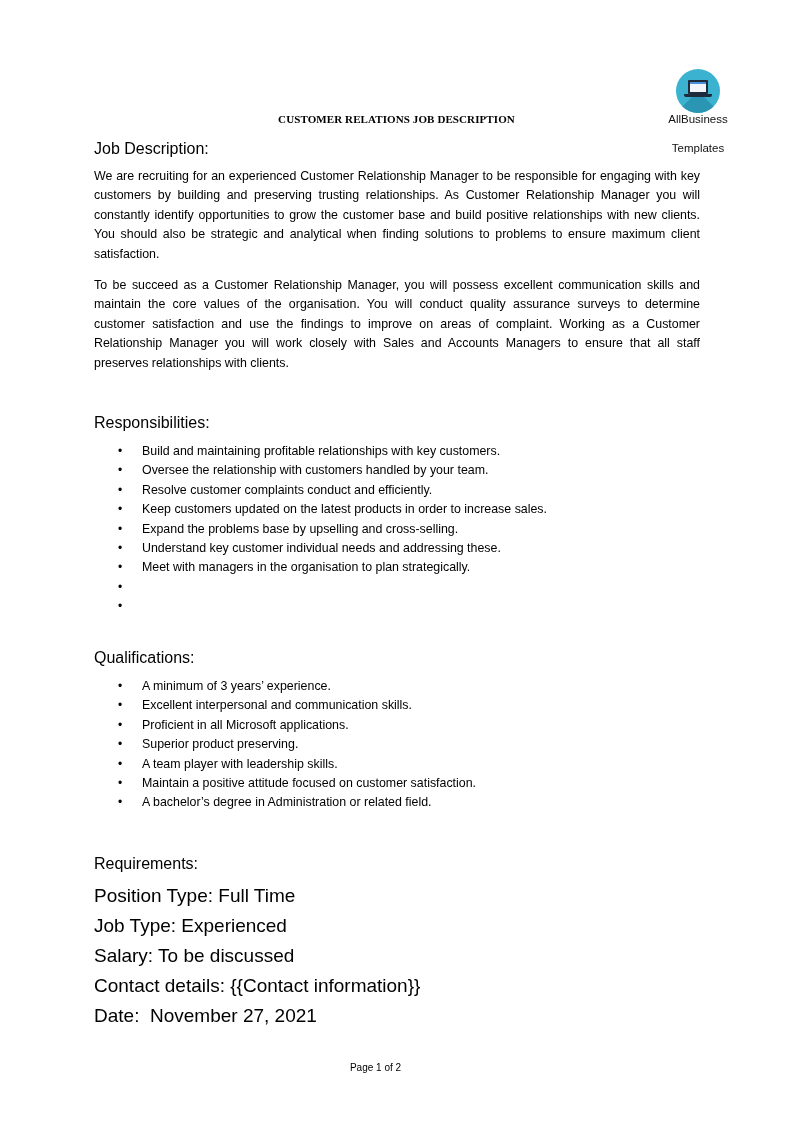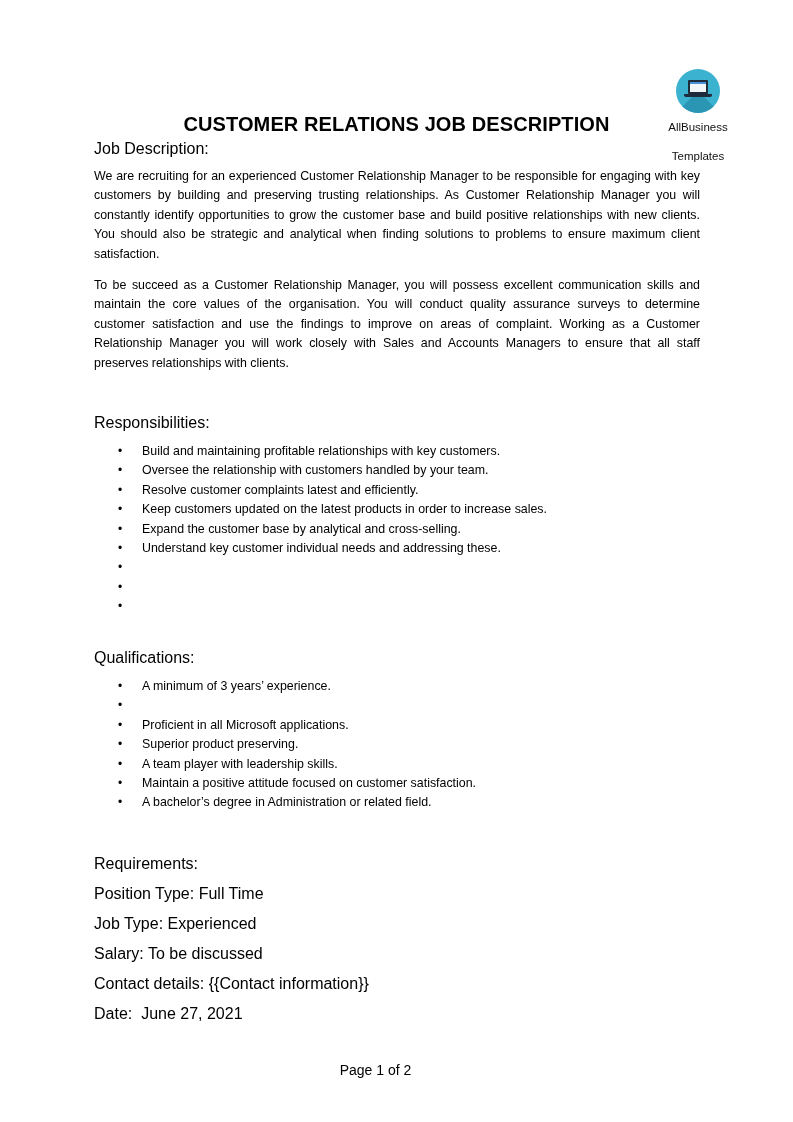--- a/index.html
+++ b/index.html
@@ -6,29 +6,29 @@
     body { width: 793px; height: 1122px; position: relative; overflow: hidden;
       font-family: "Liberation Sans", sans-serif; color: #000; }
     .page { position: absolute; left: 0; top: 0; width: 793px; height: 1122px; background: #fff; }
     .logo { position: absolute; left: 660px; top: 69px; width: 76px; text-align: center; }
     .logo-circle { width: 44px; height: 44px; border-radius: 50%; background: #3bb3d0; margin: 0 auto; position: relative; overflow: hidden; }
     .logo-shadow { position: absolute; left: 22px; top: 22px; width: 40px; height: 40px; background: #2a96b3; transform: rotate(45deg); transform-origin: 0 0; }
     .laptop-screen { position: absolute; left: 12px; top: 11px; width: 20px; height: 14px; background: #1d2b3a; border-radius: 1px; }
     .laptop-inner { position: absolute; left: 2px; top: 2px; width: 16px; height: 10px; background: #f3f6f9; }
     .laptop-bar { position: absolute; left: 0; top: 0; width: 16px; height: 2px; background: #4a90d9; }
     .laptop-base { position: absolute; left: 8px; top: 25px; width: 28px; height: 3px; background: #1d2b3a; border-radius: 0 0 2px 2px; }
-    .logo-text { font-size: 11.5px; line-height: 12px; color: #111; margin-top: 8px; }
-    .title { position: absolute; left: 0; width: 793px; top: 113px; text-align: center; font-weight: bold; font-size: 20px; letter-spacing: 0.1px; }
+    .logo-text { font-size: 11.5px; line-height: 12px; color: #111; margin-top: 0; }
+    .title { position: absolute; left: 0; width: 793px; top: 113px; text-align: center; font-weight: bold; font-size: 11px; letter-spacing: 0.1px; font-family: Liberation Serif, serif; }
     .heading { font-weight: normal; font-size: 16px; position: absolute; left: 94px; }
     .para { position: absolute; left: 94px; width: 606px; font-size: 12.4px; line-height: 19.4px; text-align: justify; }
     .list { position: absolute; left: 94px; margin: 0; padding: 0; list-style: none; font-size: 12.4px; }
     .list li { position: relative; height: 19.4px; line-height: 19.4px; padding-left: 48px; white-space: nowrap; }
     .bullet { position: absolute; left: 24px; top: 0; font-size: 12px; }
-    .req-line { position: absolute; left: 94px; font-size: 16px; white-space: nowrap; }
-    .footer { position: absolute; top: 1062px; left: 0; width: 751px; text-align: center; font-size: 14px; }
+    .req-line { position: absolute; left: 94px; font-size: 19px; white-space: nowrap; }
+    .footer { position: absolute; top: 1062px; left: 0; width: 751px; text-align: center; font-size: 10px; }
   </style>
 </head>
 <body>
 
 <div class="page">
 
   <div class="logo">
     <div class="logo-circle">
       <div class="logo-shadow"></div>
       <div class="laptop-screen">
@@ -47,43 +47,43 @@
   <div class="heading" style="top:140px">Job Description:</div>
 
   <div class="para" style="top:167px; text-align-last:left">We are recruiting for an experienced Customer Relationship Manager to be responsible for engaging with key customers by building and preserving trusting relationships. As Customer Relationship Manager you will constantly identify opportunities to grow the customer base and build positive relationships with new clients. You should also be strategic and analytical when finding solutions to problems to ensure maximum client satisfaction.</div>
   <div class="para" style="top:276px; text-align-last:left">To be succeed as a Customer Relationship Manager, you will possess excellent communication skills and maintain the core values of the organisation. You will conduct quality assurance surveys to determine customer satisfaction and use the findings to improve on areas of complaint. Working as a Customer Relationship Manager you will work closely with Sales and Accounts Managers to ensure that all staff preserves relationships with clients.</div>
 
   <div class="heading" style="top:414px">Responsibilities:</div>
 
   <ul class="list" style="top:442px">
     <li><span class="bullet">•</span><span>Build and maintaining profitable relationships with key customers.</span></li>
     <li><span class="bullet">•</span><span>Oversee the relationship with customers handled by your team.</span></li>
-    <li><span class="bullet">•</span><span>Resolve customer complaints latest and efficiently.</span></li>
+    <li><span class="bullet">•</span><span>Resolve customer complaints conduct and efficiently.</span></li>
     <li><span class="bullet">•</span><span>Keep customers updated on the latest products in order to increase sales.</span></li>
-    <li><span class="bullet">•</span><span>Expand the customer base by analytical and cross-selling.</span></li>
+    <li><span class="bullet">•</span><span>Expand the problems base by upselling and cross-selling.</span></li>
     <li><span class="bullet">•</span><span>Understand key customer individual needs and addressing these.</span></li>
-    <li><span class="bullet">•</span></li>
+    <li><span class="bullet">•</span><span>Meet with managers in the organisation to plan strategically.</span></li>
     <li><span class="bullet">•</span></li>
     <li><span class="bullet">•</span></li>
   </ul>
 
   <div class="heading" style="top:649px">Qualifications:</div>
 
   <ul class="list" style="top:677px">
     <li><span class="bullet">•</span><span>A minimum of 3 years’ experience.</span></li>
-    <li><span class="bullet">•</span></li>
+    <li><span class="bullet">•</span><span>Excellent interpersonal and communication skills.</span></li>
     <li><span class="bullet">•</span><span>Proficient in all Microsoft applications.</span></li>
     <li><span class="bullet">•</span><span>Superior product preserving.</span></li>
     <li><span class="bullet">•</span><span>A team player with leadership skills.</span></li>
     <li><span class="bullet">•</span><span>Maintain a positive attitude focused on customer satisfaction.</span></li>
     <li><span class="bullet">•</span><span>A bachelor’s degree in Administration or related field.</span></li>
   </ul>
 
   <div class="heading" style="top:855px">Requirements:</div>
 
   <div class="req-line" style="top:885px">Position Type: Full Time</div>
   <div class="req-line" style="top:915px">Job Type: Experienced</div>
   <div class="req-line" style="top:945px">Salary: To be discussed</div>
   <div class="req-line" style="top:975px">Contact details: {{Contact information}}</div>
-  <div class="req-line" style="top:1005px; white-space:pre">Date:  June 27, 2021</div>
+  <div class="req-line" style="top:1005px; white-space:pre">Date:  November 27, 2021</div>
 
   <div class="footer">Page 1 of 2</div>
 </div>
 
 </body></html>

